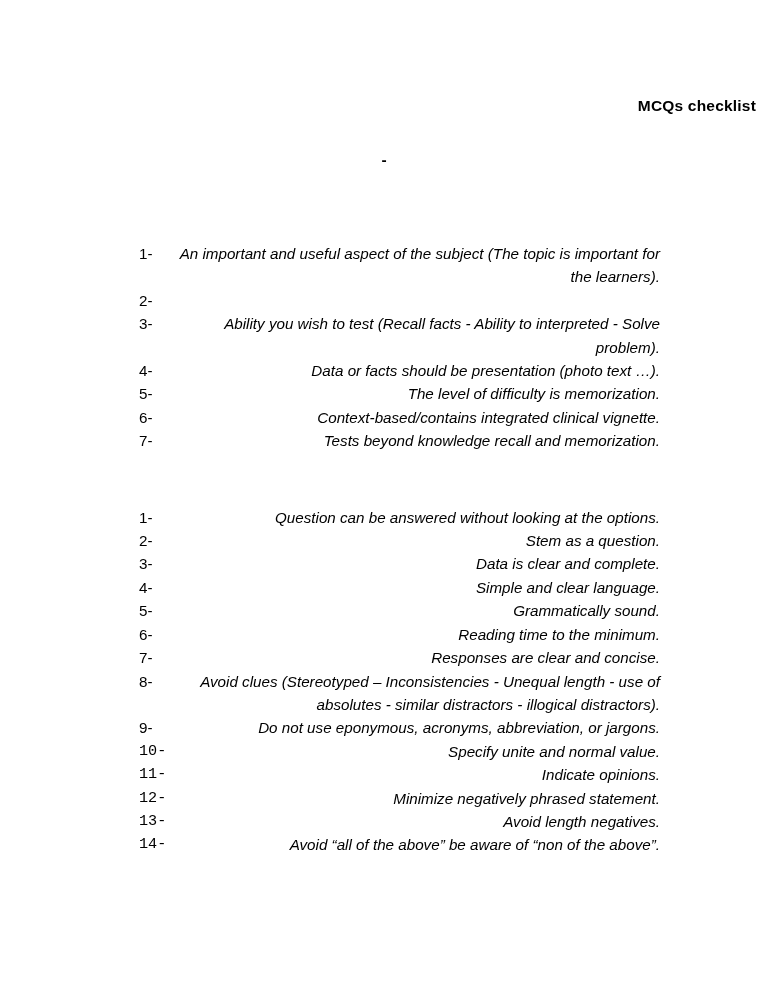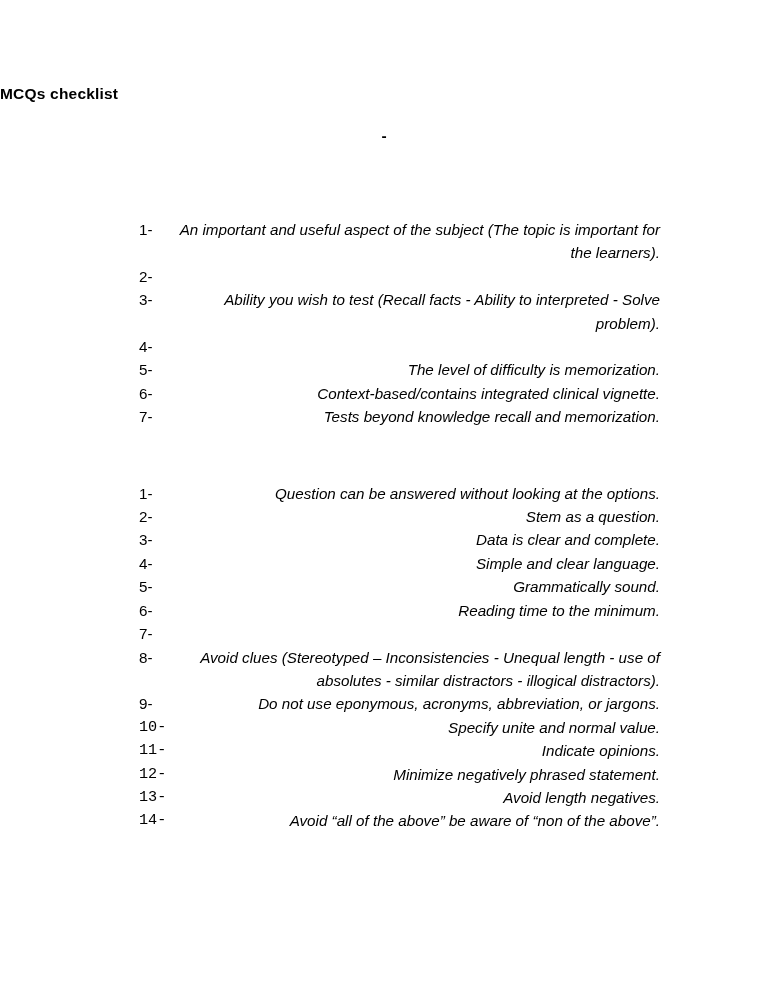--- a/index.html
+++ b/index.html
@@ -16,25 +16,25 @@
   }
   .page {
     position: relative;
     width: 768px;
     height: 994px;
     box-sizing: border-box;
     padding: 0;
     overflow: hidden;
   }
   .doc-title {
-    text-align: left;
+    text-align: right;
     font-weight: bold;
     font-size: 15.5px;
     letter-spacing: 0.2px;
-    margin: 0;
+    margin: 12px;
     padding-top: 85px;
   }
   .doc-subtitle {
     text-align: center;
     font-weight: bold;
     font-size: 15.5px;
     margin: 0;
     padding-top: 24px;
   }
   .list-block {
@@ -86,20 +86,21 @@
     </div>
     <div class="list-row">
       <span class="list-num">2-</span>
     </div>
     <div class="list-row">
       <span class="list-num">3-</span>
       <span class="list-text">Ability you wish to test (Recall facts - Ability to interpreted - Solve problem).</span>
     </div>
     <div class="list-row">
       <span class="list-num">4-</span>
+      <span class="list-text">Data or facts should be presentation (photo text …).</span>
     </div>
     <div class="list-row">
       <span class="list-num">5-</span>
       <span class="list-text">The level of difficulty is memorization.</span>
     </div>
     <div class="list-row">
       <span class="list-num">6-</span>
       <span class="list-text">Context-based/contains integrated clinical vignette.</span>
     </div>
     <div class="list-row">
@@ -128,20 +129,21 @@
     <div class="list-row">
       <span class="list-num">5-</span>
       <span class="list-text">Grammatically sound.</span>
     </div>
     <div class="list-row">
       <span class="list-num">6-</span>
       <span class="list-text">Reading time to the minimum.</span>
     </div>
     <div class="list-row">
       <span class="list-num">7-</span>
+      <span class="list-text">Responses are clear and concise.</span>
     </div>
     <div class="list-row">
       <span class="list-num">8-</span>
       <span class="list-text">Avoid clues (Stereotyped – Inconsistencies - Unequal length - use of absolutes - similar distractors - illogical distractors).</span>
     </div>
     <div class="list-row">
       <span class="list-num">9-</span>
       <span class="list-text">Do not use eponymous, acronyms, abbreviation, or jargons.</span>
     </div>
     <div class="list-row">

